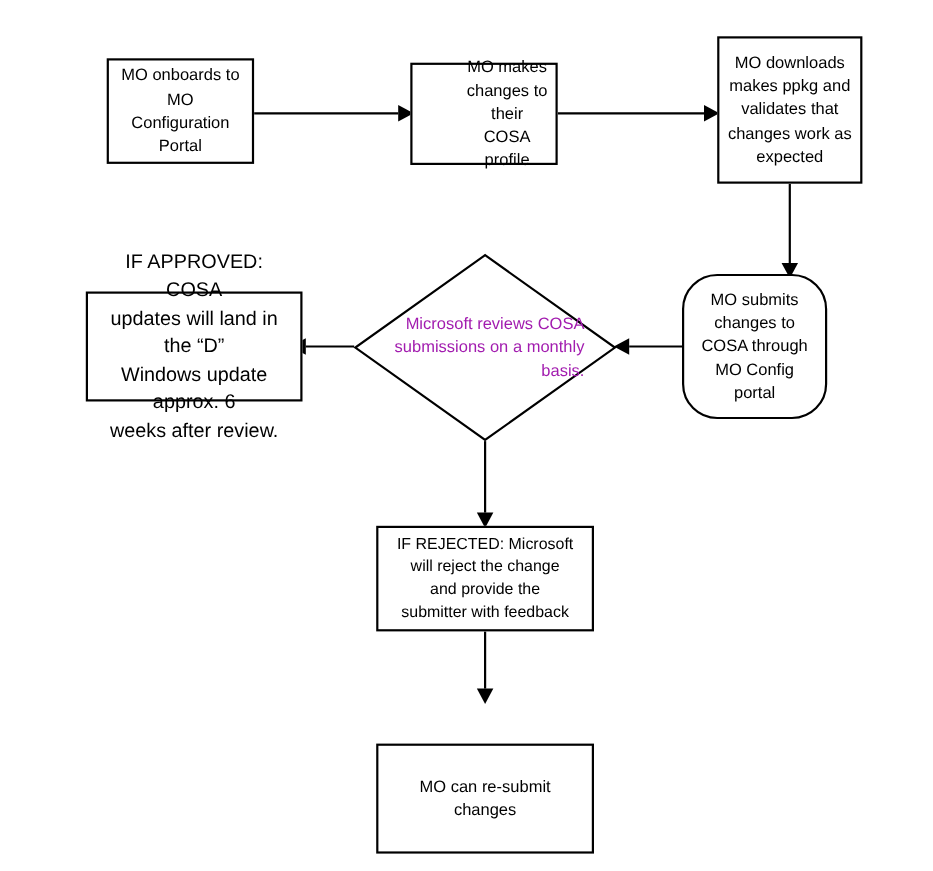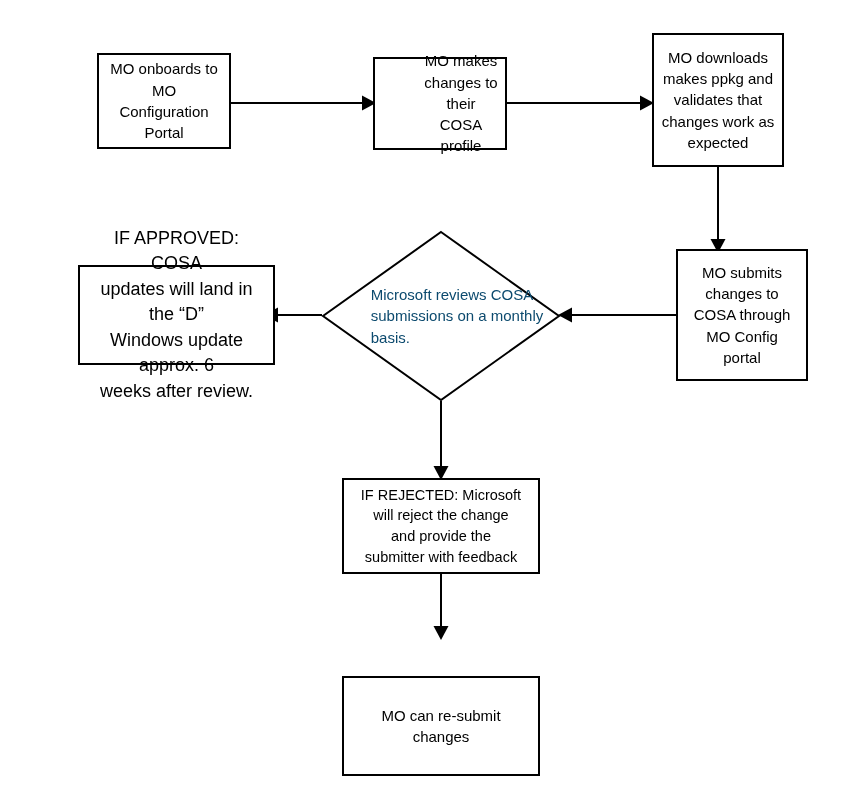--- a/index.html
+++ b/index.html
@@ -40,31 +40,31 @@
     position: absolute;
   }
   .diamond-wrap svg {
     position: absolute;
     left: 0;
     top: 0;
     overflow: visible;
   }
   .diamond-label {
     position: absolute;
-    left: 16px;
+    left: 4px;
     top: 0;
     width: 100%;
     height: 100%;
     display: flex;
     align-items: center;
     justify-content: center;
-    text-align: left;
+    text-align: right;
     font-size: 15px;
     line-height: 1.42;
-    color: #0c4a6e;
+    color: #a21caf;
     pointer-events: none;
     white-space: pre-line;
     box-sizing: border-box;
     padding: 0 26px;
   }
   #edges {
     position: absolute;
     left: 0;
     top: 0;
     width: 848px;
@@ -136,21 +136,21 @@
   </div>
 
   <div class="node" style="left:652px; top:33px; width:132px; height:134px;">
     <span class="node-text">MO downloads
 makes ppkg and
 validates that
 changes work as
 expected</span>
   </div>
 
-  <div class="node" style="left:676px; top:249px; width:132px; height:132px;">
+  <div class="node" style="left:620px; top:249px; width:132px; height:132px;border-radius:32px;">
     <span class="node-text">MO submits
 changes to
 COSA through
 MO Config
 portal</span>
   </div>
 
   <div class="diamond-wrap" style="left:322px; top:231px; width:238px; height:170px;">
     <svg width="238" height="170" viewBox="0 0 238 170">
       <polygon points="119,1 237,85 119,169 1,85" fill="#ffffff" stroke="#000000" stroke-width="2"></polygon>

